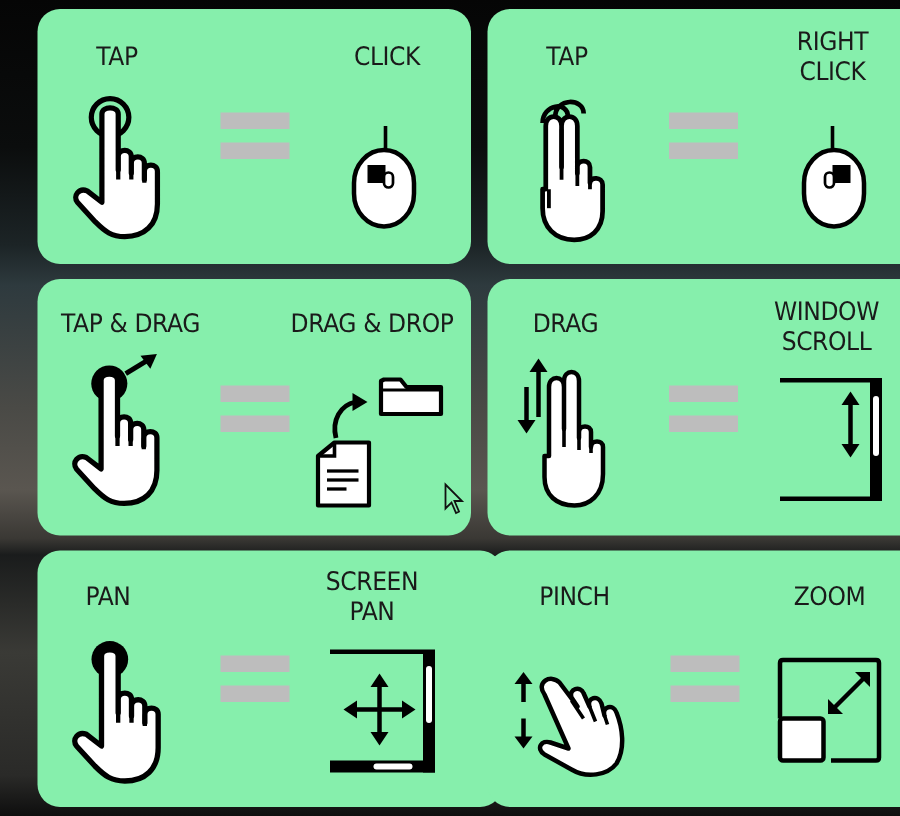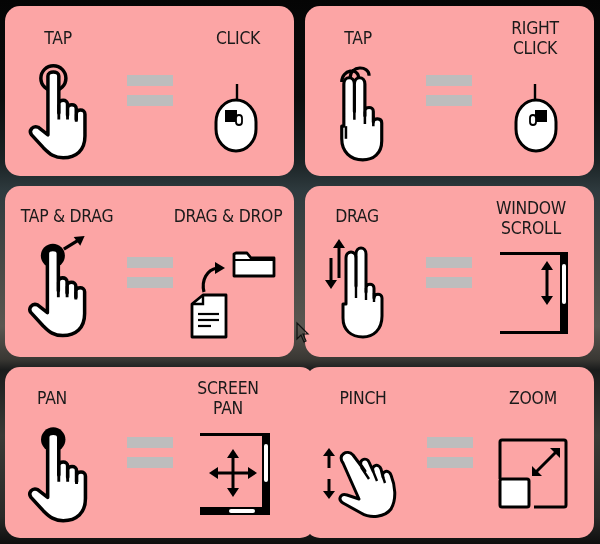--- a/index.html
+++ b/index.html
@@ -2,22 +2,23 @@
 <html><head>
 <meta charset="utf-8">
 <style>
   html, body { margin: 0; padding: 0; }
   body {
     width: 600px; height: 544px; overflow: hidden; position: relative;
     background: linear-gradient(180deg, #050505 0%, #0b0d0d 18%, #1c2426 30%, #2e3a3e 35%, #4a4a46 50%, #5a5650 60%, #3a3834 66%, #1a1c1c 68%, #3a3a36 80%, #2a2a28 95%, #0e0e0e 100%);
     font-family: "Liberation Sans", "DejaVu Sans", sans-serif;
   }
   .card {
-    position: absolute; background: #fca5a5; border-radius: 15px;
+    position: absolute; background: #86efac; border-radius: 15px;
     box-sizing: border-box;
+    margin-left: 20px;
   }
   .label {
     position: absolute; color: #1a1a1a; font-size: 17px; line-height: 20px;
     text-align: center; letter-spacing: -0.3px; white-space: nowrap;
     font-family: "DejaVu Sans", sans-serif; font-weight: 400;
     transform: scaleX(0.92); transform-origin: center top;
   }
   .equals { position: absolute; width: 46px; height: 31px; }
   .equals .bar { position: absolute; left: 0; width: 46px; height: 11px; background: #bdbdbd; }
   .equals .bar.top { top: 0; }

